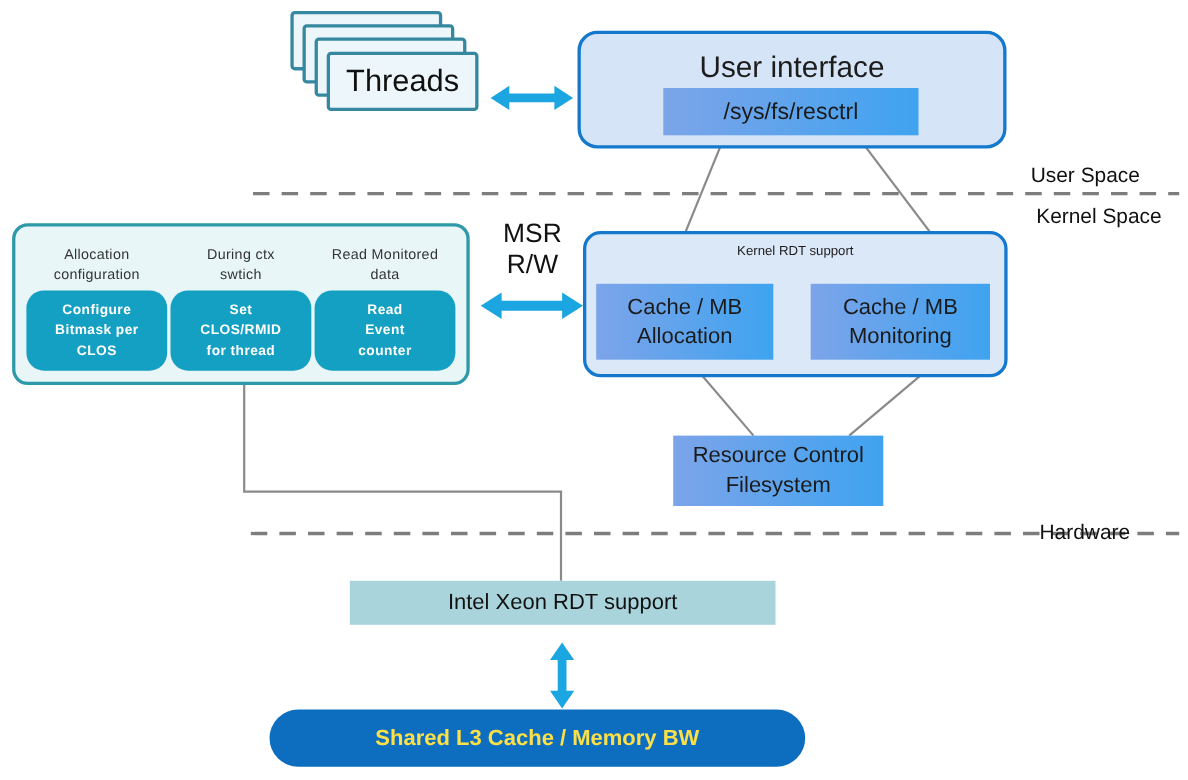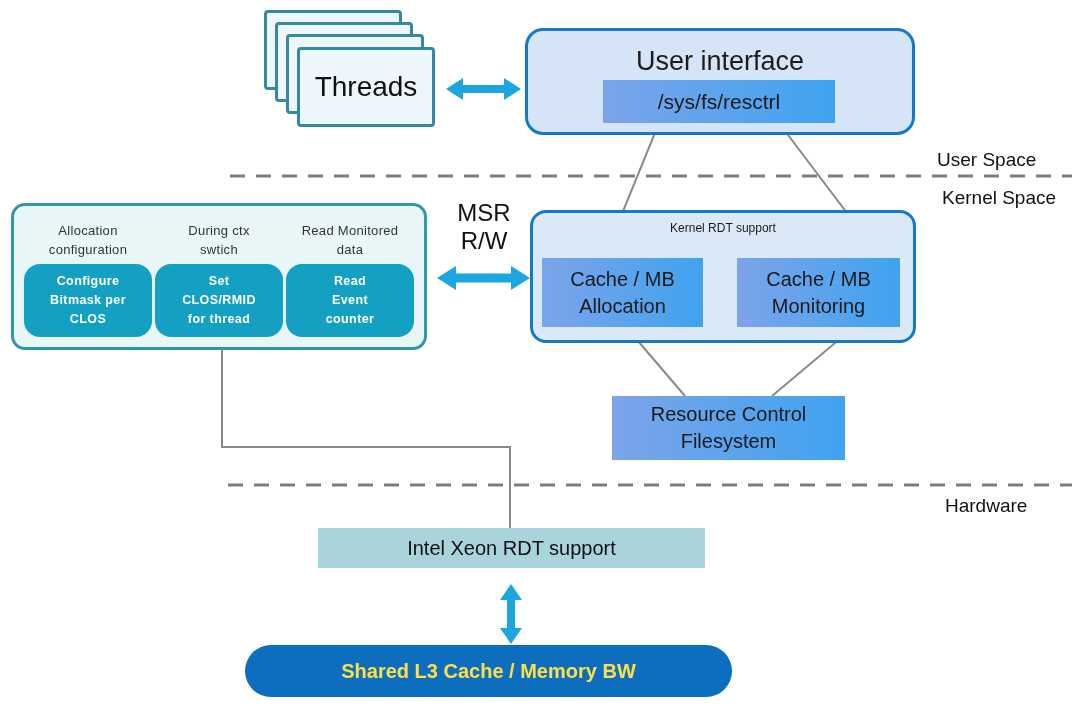--- a/index.html
+++ b/index.html
@@ -15,21 +15,21 @@
 
   
   #wires{position:absolute;left:0;top:0;width:1080px;height:709px;}
   .gray-line{stroke:var(--line-gray);stroke-width:2;fill:none;}
   .dash-line{stroke:var(--dash-gray);stroke-width:3;fill:none;stroke-dasharray:15 11;}
   .arrow-shaft{stroke:var(--arrow-cyan);fill:none;}
   .arrow-head{fill:var(--arrow-cyan);stroke:none;}
 
   
   .thread-card{
-    position:absolute;width:138px;height:80px;border-radius:4px;
+    position:absolute;width:138px;height:54px;border-radius:4px;
     background:var(--threads-fill);border:3px solid var(--threads-border);
   }
   .thread-front{font-size:28px;color:#111;}
 
   
   .ui-box{
     left:525px;top:28px;width:390px;height:107px;border-radius:18px;
     background:var(--ui-fill);border:3px solid var(--blue-border);
   }
   .ui-title{left:525px;top:46px;width:390px;font-size:27px;}
@@ -63,21 +63,21 @@
   .krdt-box{
     left:530px;top:210px;width:386px;height:133px;border-radius:16px;
     background:var(--kernel-fill);border:3px solid var(--blue-border);
   }
   .krdt-title{left:530px;top:221px;width:386px;font-size:12px;}
   .cache-chip{height:69px;font-size:20px;line-height:1.35;}
   .cache-alloc{left:542px;top:258px;width:161px;}
   .cache-mon{left:737px;top:258px;width:163px;}
 
   
-  .rcf{left:612px;top:396px;width:233px;height:64px;font-size:20px;line-height:1.35;text-align:center;}
+  .rcf{left:612px;top:396px;width:191px;height:64px;font-size:20px;line-height:1.35;text-align:center;}
 
   
   .region-label{font-size:19px;color:#111;}
 
   
   .xeon{
     left:318px;top:528px;width:387px;height:40px;background:var(--xeon-fill);
     font-size:20px;color:#111;
   }
   .l3{
@@ -131,21 +131,21 @@
       <span>Threads</span>
     </div>
   </div>
 
   <div class="abs ui-box"></div>
   <div class="abs ui-title center">User interface</div>
   <div class="abs grad-chip resctrl center">/sys/fs/resctrl</div>
 
   <div class="abs region-label" style="left:937px;top:149px;">User Space</div>
   <div class="abs region-label" style="left:942px;top:187px;">Kernel Space</div>
-  <div class="abs region-label" style="left:945px;top:495px;">Hardware</div>
+  <div class="abs region-label" style="left:945px;top:474px;">Hardware</div>
 
   <div class="abs os-box">
     <div class="os-col">
       <div class="os-heading pre center">Allocation
 configuration</div>
       <div class="os-action pre center">Configure
 Bitmask per
 CLOS</div>
     </div>
     <div class="os-col">

